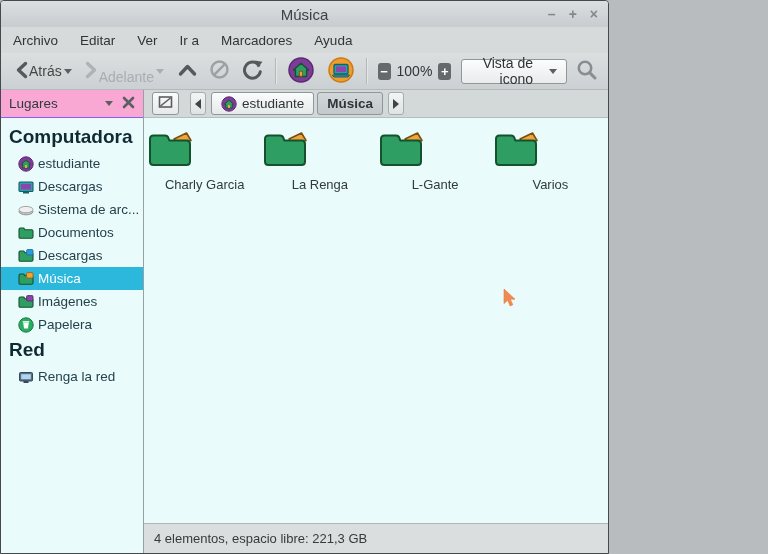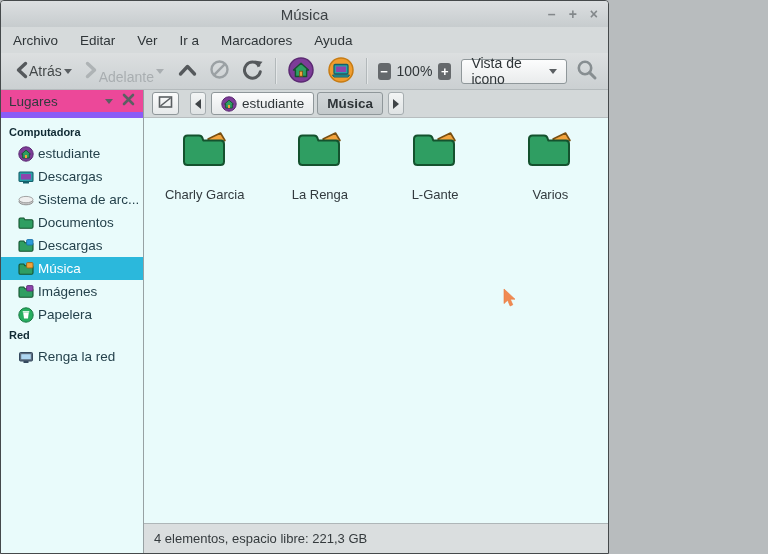--- a/index.html
+++ b/index.html
@@ -45,35 +45,35 @@
   .zoom-btn {
     width: 17px; height: 17px; border: none; border-radius: 3px;
     background: #65696c; color: #fff; font-size: 13px; font-weight: bold;
     line-height: 15px; text-align: center; padding: 0; margin: 0 3px;
   }
   .zoom-level { font-size: 14px; color: #2f3538; margin: 0 3px; }
   .combo {
     height: 25px; margin-left: 7px; padding: 0 9px;
     background: linear-gradient(#fcfdfd, #e9ebec);
     border: 1px solid #8f979a; border-radius: 3px;
-    display: flex; align-items: center; gap: 14px; font-size: 14px; color: #2f3538;
+    display: flex; align-items: center; gap: 14px; font-size: 14px; color: #2f3538; text-align: right;
   }
   .search-btn { background: none; border: none; margin-left: 9px; display: flex; align-items: center; }
   
   .mainrow { flex: 1; display: flex; min-height: 0; }
   .leftcol { flex: 0 0 143px; display: flex; flex-direction: column; border-right: 1px solid #97a1a3; background: #e9fbfb; }
   .places-header {
-    flex: 0 0 28px; background: #ec4899; border-bottom: 6px solid #8b5cf6;
+    flex: 0 0 28px; background: #f9a8d4; border-bottom: 1px solid #8b5cf6;
     display: flex; align-items: center; padding: 0 8px;
   }
   .places-title { font-size: 13.5px; color: #303a3e; }
   .places-header .caret { margin-left: auto; }
   .places-close { background: none; border: none; margin-left: 9px; display: flex; align-items: center; padding: 0; }
   .sidebar { flex: 1; padding-top: 5px; overflow: hidden; }
-  .sb-header { font-size: 11px; font-weight: bold; color: #102a33; padding: 3px 0 4px 8px; }
+  .sb-header { font-size: 19px; font-weight: bold; color: #102a33; padding: 3px 0 4px 8px; }
   .sb-item { height: 23px; display: flex; align-items: center; gap: 4px; padding-left: 17px; font-size: 13.5px; color: #25424c; }
   .sb-item.selected { background: #2bb8dc; color: #ffffff; }
   .sb-icon { width: 16px; height: 16px; display: flex; align-items: center; justify-content: center; }
   
   .rightcol { flex: 1; display: flex; flex-direction: column; min-width: 0; }
   .pathband {
     flex: 0 0 28px; background: #d3d8d9; border-bottom: 1px solid #b7bdbf;
     display: flex; align-items: center; gap: 5px; padding: 0 8px;
   }
   .path-toggle {
@@ -89,21 +89,21 @@
   .tri-left { width: 0; height: 0; border-top: 5px solid transparent; border-bottom: 5px solid transparent; border-right: 6px solid #3f4447; }
   .tri-right { width: 0; height: 0; border-top: 5px solid transparent; border-bottom: 5px solid transparent; border-left: 6px solid #3f4447; }
   #path-buttons { display: flex; gap: 3px; }
   .path-btn {
     height: 23px; padding: 0 9px; border: 1px solid #8f979a; border-radius: 3px;
     background: linear-gradient(#fbfcfc, #e6e9ea);
     display: flex; align-items: center; gap: 5px; font-size: 13.5px; color: #2f3538;
   }
   .path-btn.active { font-weight: bold; background: linear-gradient(#d2d7d9, #c3c9cb); }
   .files { flex: 1; background: #e9fbfb; position: relative; padding: 12px 0 0 3px; display: flex; align-items: flex-start; }
-  .file-cell { width: 154px; display: flex; flex-direction: column; align-items: center; gap: 15px; }
+  .file-cell { width: 154px; display: flex; flex-direction: column; gap: 5px; }
   .file-label { font-size: 13px; color: #323a3e; text-align: center; }
   .cursor { position: absolute; left: 358px; top: 170px; pointer-events: none; }
   
   .statusbar {
     flex: 0 0 26px; background: #dadedf; border-top: 1px solid #aeb6b8;
     display: flex; align-items: center; padding: 7px 10px; font-size: 13px; color: #343a3d;
   }
 </style>
 </head>
 <body>

